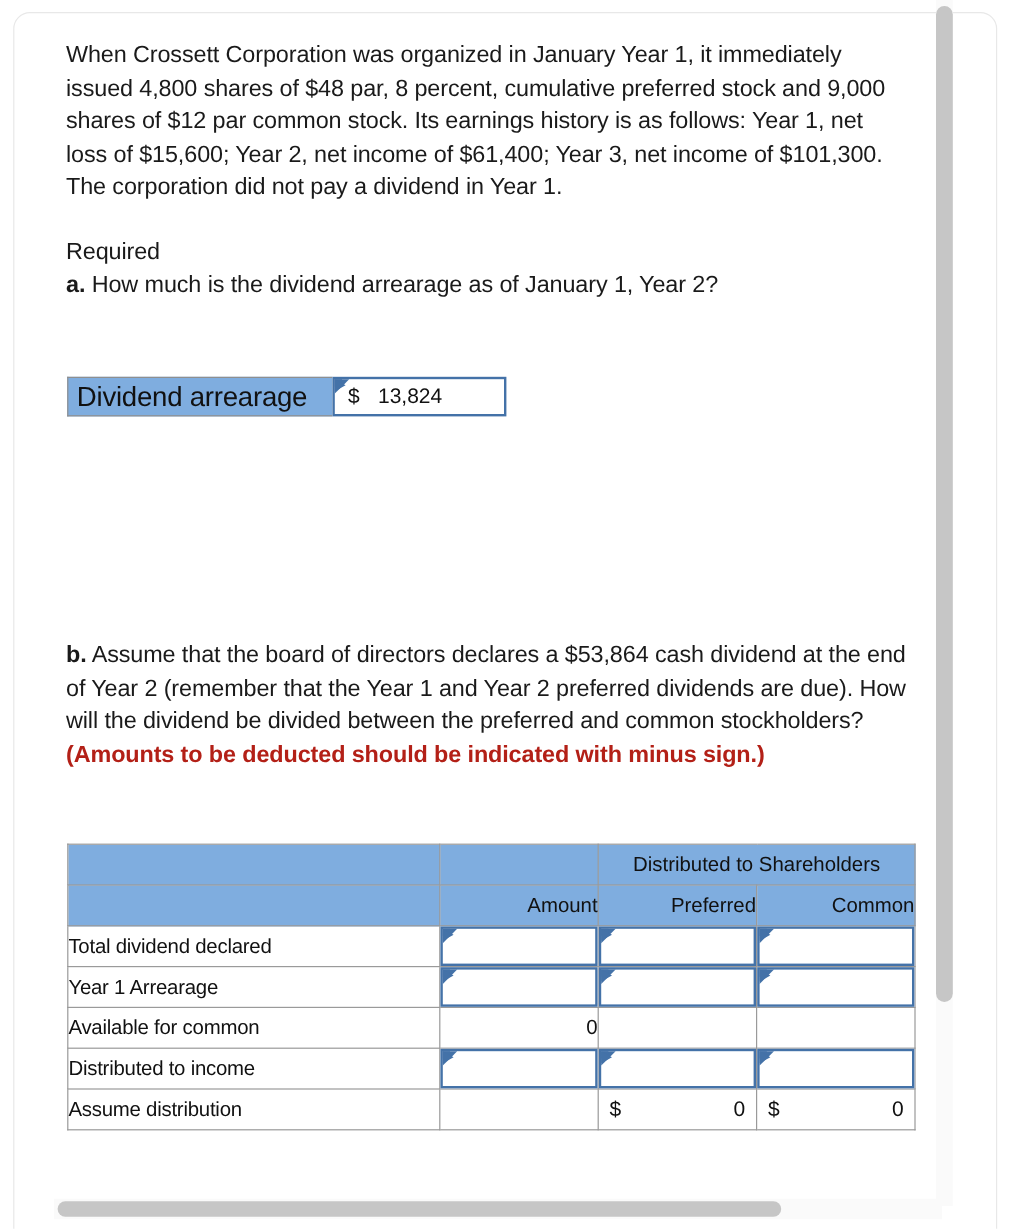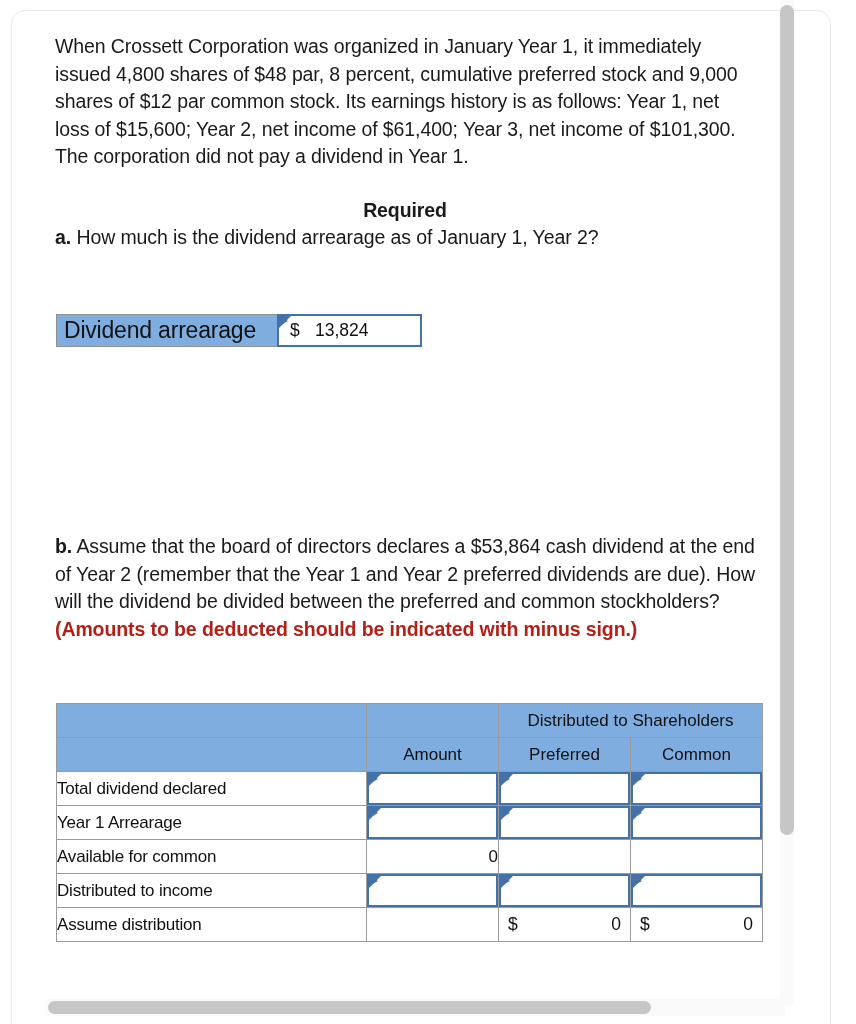--- a/index.html
+++ b/index.html
@@ -45,21 +45,21 @@
   }
 
   .required-block {
     margin-top: 26px;
     width: 700px;
     font-size: 19.5px;
     line-height: 27.5px;
     color: #1a1a1a;
     letter-spacing: -0.1px;
   }
-  .required-title { font-weight: bold; display: block; text-align: center; }
+  .required-title { font-weight: normal; display: block; }
   .q-letter { font-weight: bold; }
 
   .part-b {
     position: absolute;
     left: 55px; top: 533px;
     width: 705px;
     font-size: 19.5px;
     line-height: 27.5px;
     color: #1a1a1a;
     letter-spacing: -0.1px;
@@ -151,21 +151,21 @@
   .col-com   { width: 132px; }
 
   .hdr {
     background: #7faddf;
     text-align: center;
     font-weight: bold;
     font-size: 17px;
     color: #0d0d0d;
   }
   .hdr-tall { height: 52px; line-height: 23px; }
-  .hdr-row2 { height: 32px; }
+  .hdr-row2 { height: 32px; text-align: right; }
 
   td.rowlabel {
     padding-left: 7px;
     text-align: left;
     letter-spacing: -0.2px;
   }
 
   
   td.cell-input { padding: 2px 2px; }
   .inp {

